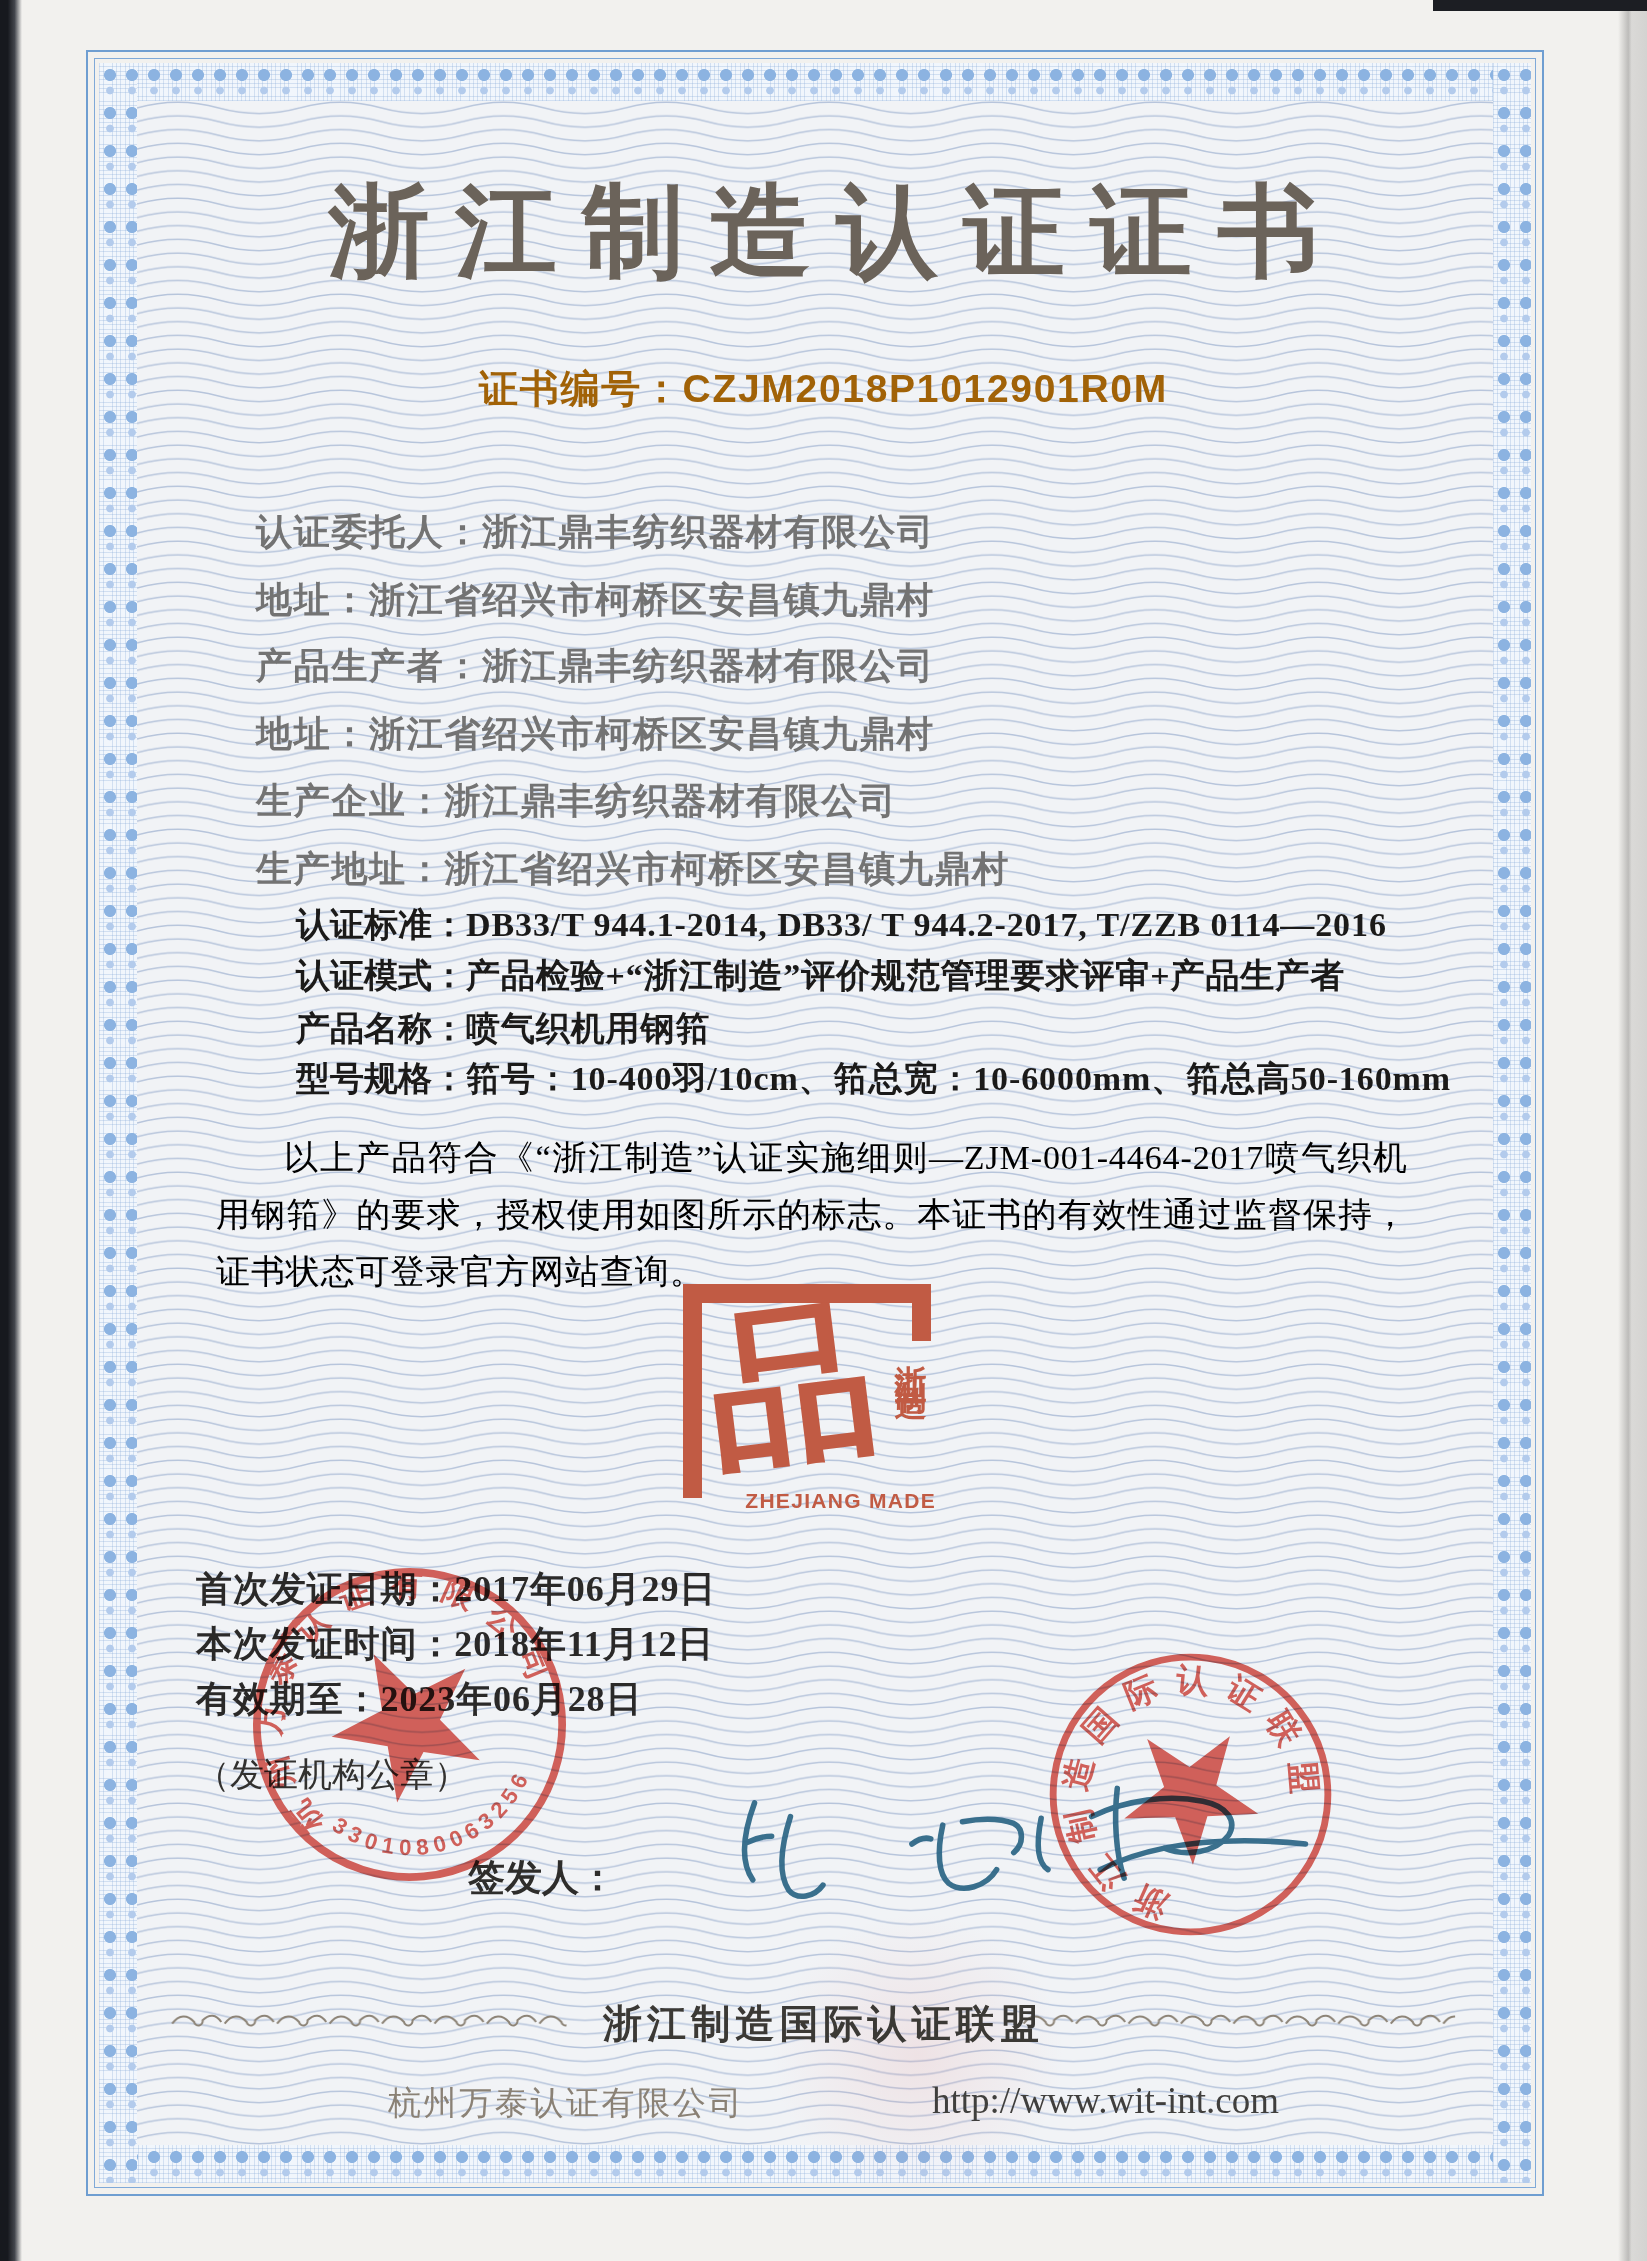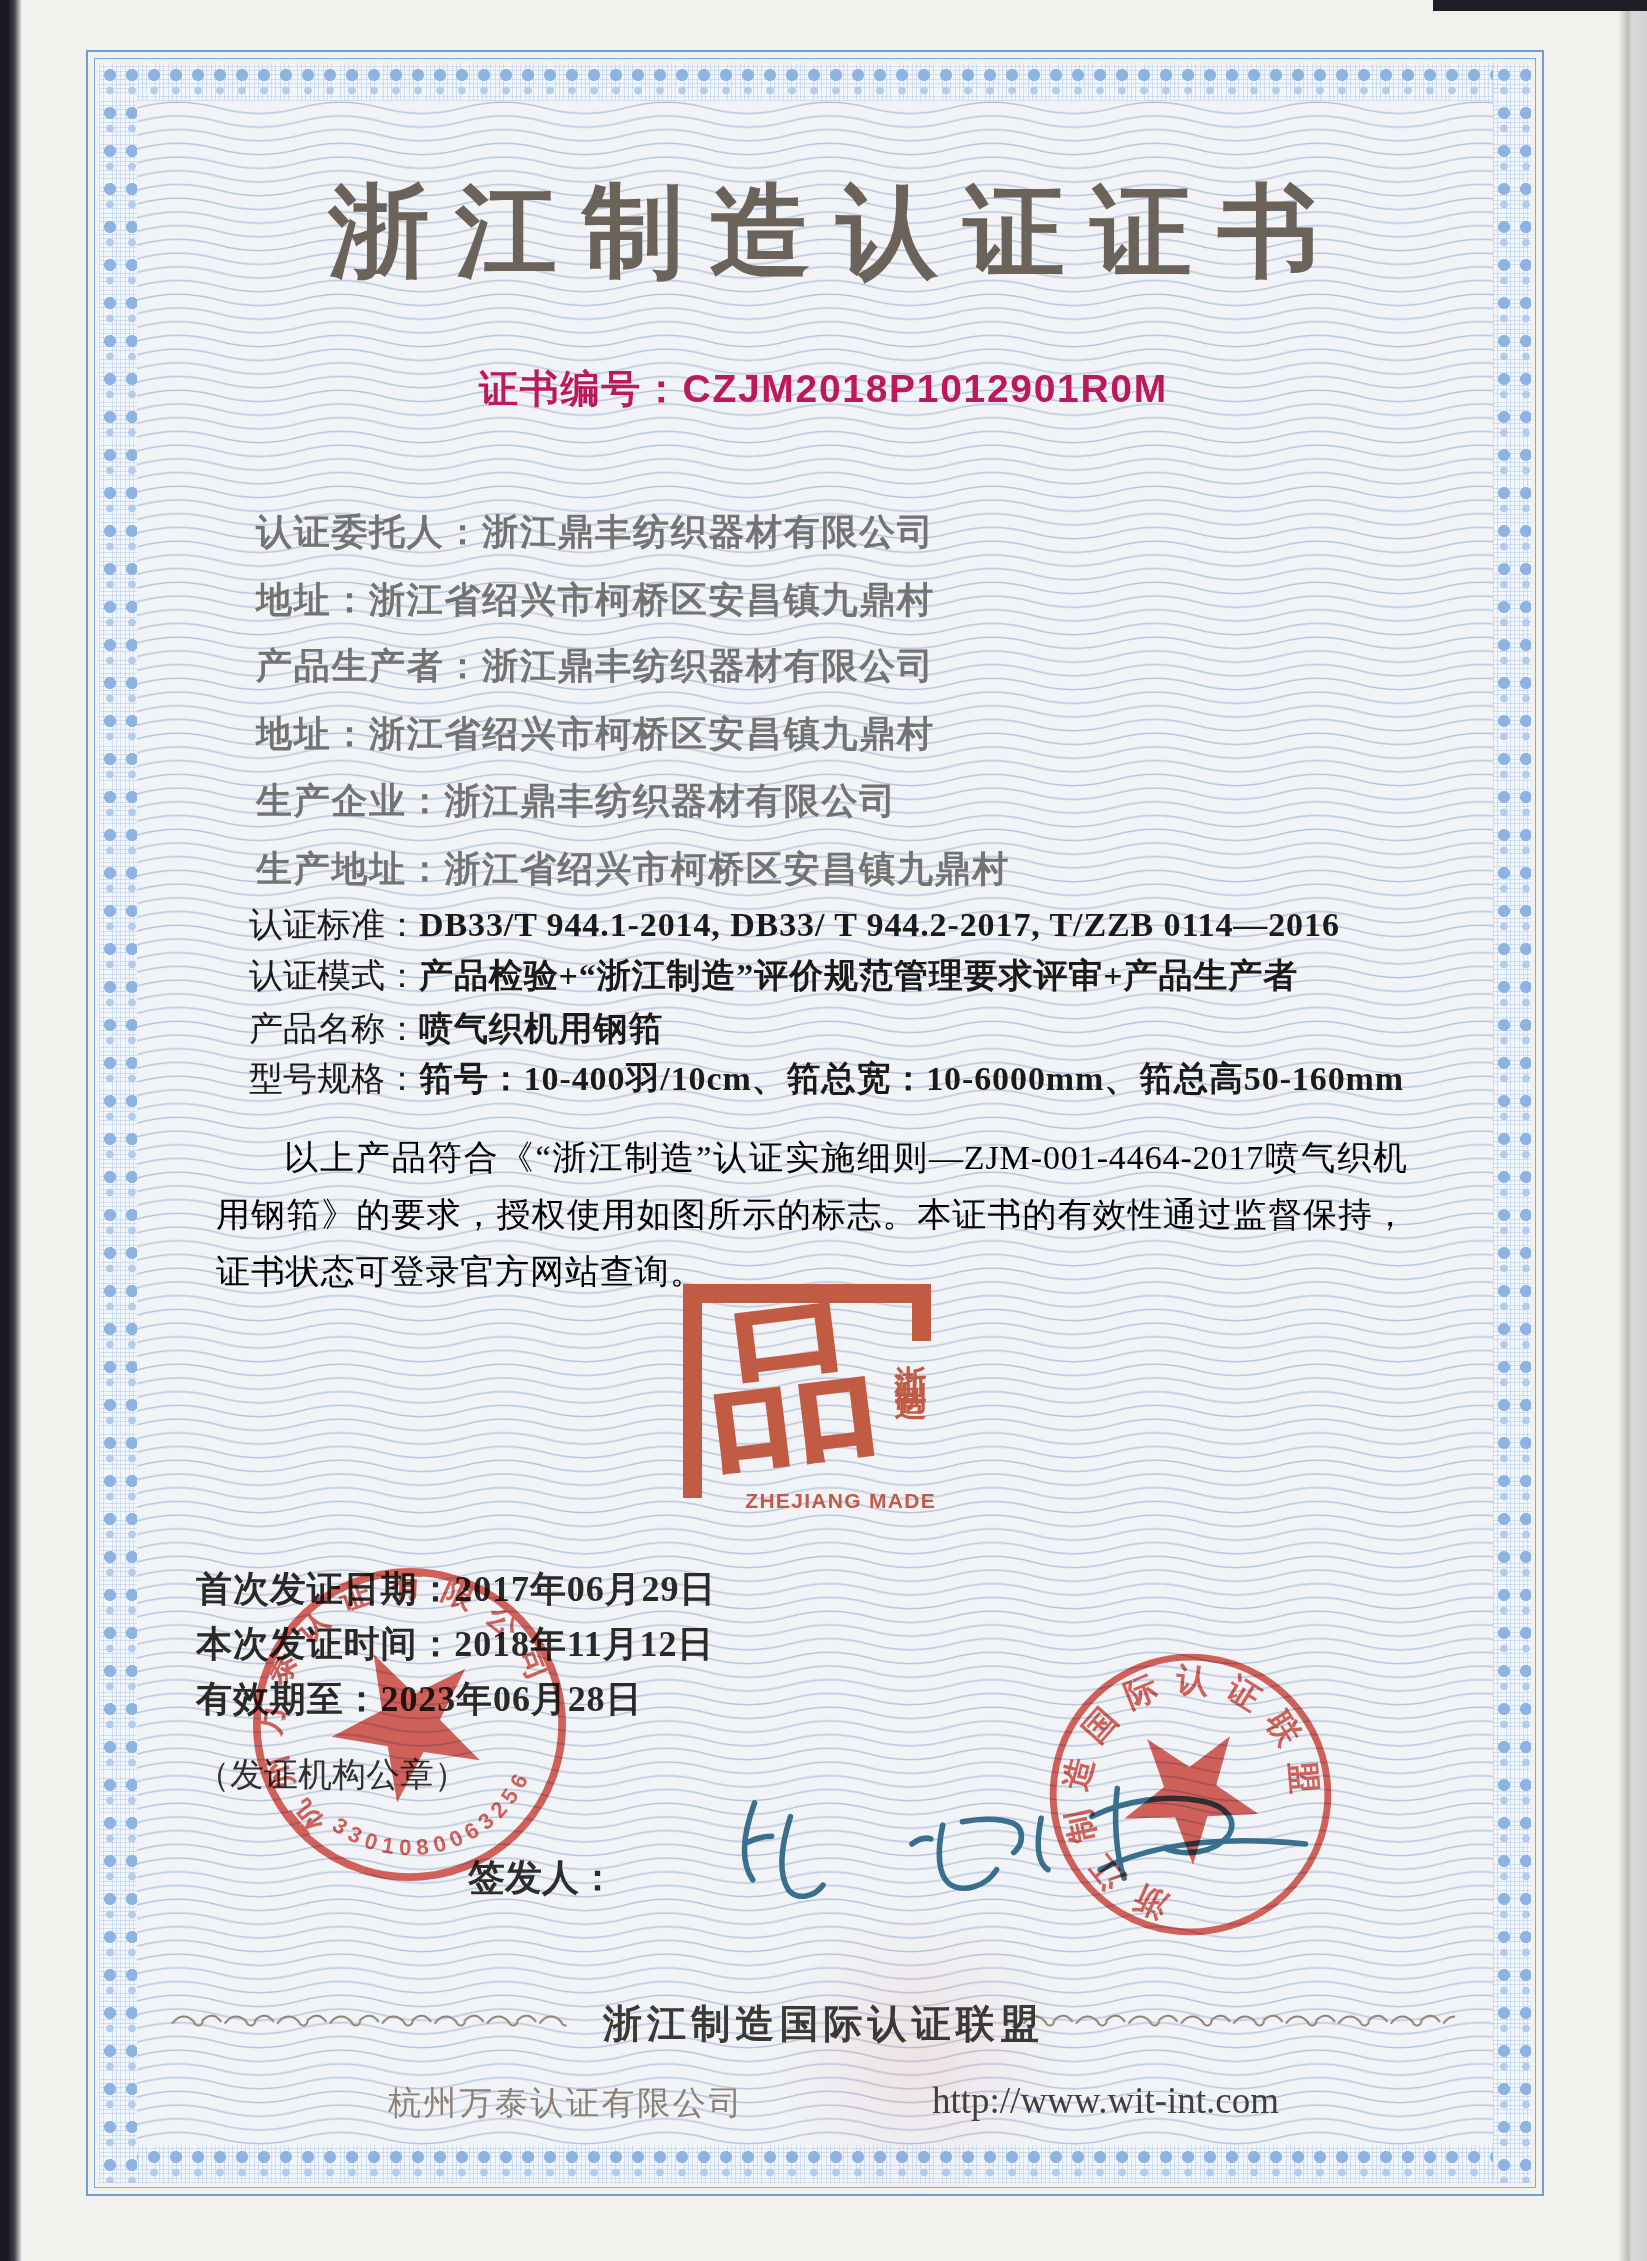--- a/index.html
+++ b/index.html
@@ -26,25 +26,25 @@
   .band-b{position:absolute;left:13px;right:13px;bottom:13px;height:38px;}
   .band-l{position:absolute;top:13px;bottom:13px;left:13px;width:38px;}
   .band-r{position:absolute;top:13px;bottom:13px;right:13px;width:38px;}
   .inner{position:absolute;inset:51px;background:#f1f3f6;}
   .inner svg{position:absolute;inset:0;}
   
   .t-title{position:absolute;left:0;right:0;top:165px;text-align:center;z-index:2;
            font-family:"DejaVu Serif","Liberation Serif",serif;font-weight:700;
            font-size:101px;letter-spacing:26px;padding-left:26px;color:#6b635a;}
   .cert-line{position:absolute;left:0;right:0;top:362px;text-align:center;z-index:2;
-             font-size:39px;font-weight:700;letter-spacing:1.7px;color:#be185d;}
+             font-size:39px;font-weight:700;letter-spacing:1.7px;color:#a16207;}
   .info-line{position:absolute;left:256px;z-index:2;font-size:36px;font-weight:700;
              letter-spacing:1.7px;color:#737373;white-space:nowrap;margin-top:44px;}
   .det-line{position:absolute;left:249px;z-index:2;font-size:34px;color:#1b1a19;white-space:nowrap;}
-  .det-line .lbl{font-weight:400;}
+  .det-line .lbl{font-weight:700;margin-left:47px;}
   .det-line .val{font-family:"Liberation Serif","DejaVu Serif",serif;font-weight:600;letter-spacing:0.9px;}
   .statement{position:absolute;left:216px;width:1192px;top:1129px;z-index:2;
              font-family:"Liberation Serif","DejaVu Serif",serif;font-size:34px;line-height:57px;
              color:#000000;text-align:justify;text-indent:2em;letter-spacing:0.9px;}
   .date-line{position:absolute;left:196px;z-index:2;font-family:"Liberation Serif","DejaVu Serif",serif;
              font-size:36px;font-weight:600;letter-spacing:0.9px;color:#2a2928;white-space:nowrap;}
   .seal-note{position:absolute;left:196px;top:1752px;z-index:2;
              font-family:"Liberation Serif","DejaVu Serif",serif;font-size:34px;font-weight:500;color:#32312f;}
   .signer{position:absolute;left:468px;top:1853px;z-index:2;
           font-family:"Liberation Serif","DejaVu Serif",serif;font-size:37px;font-weight:600;color:#2e2d2b;}

